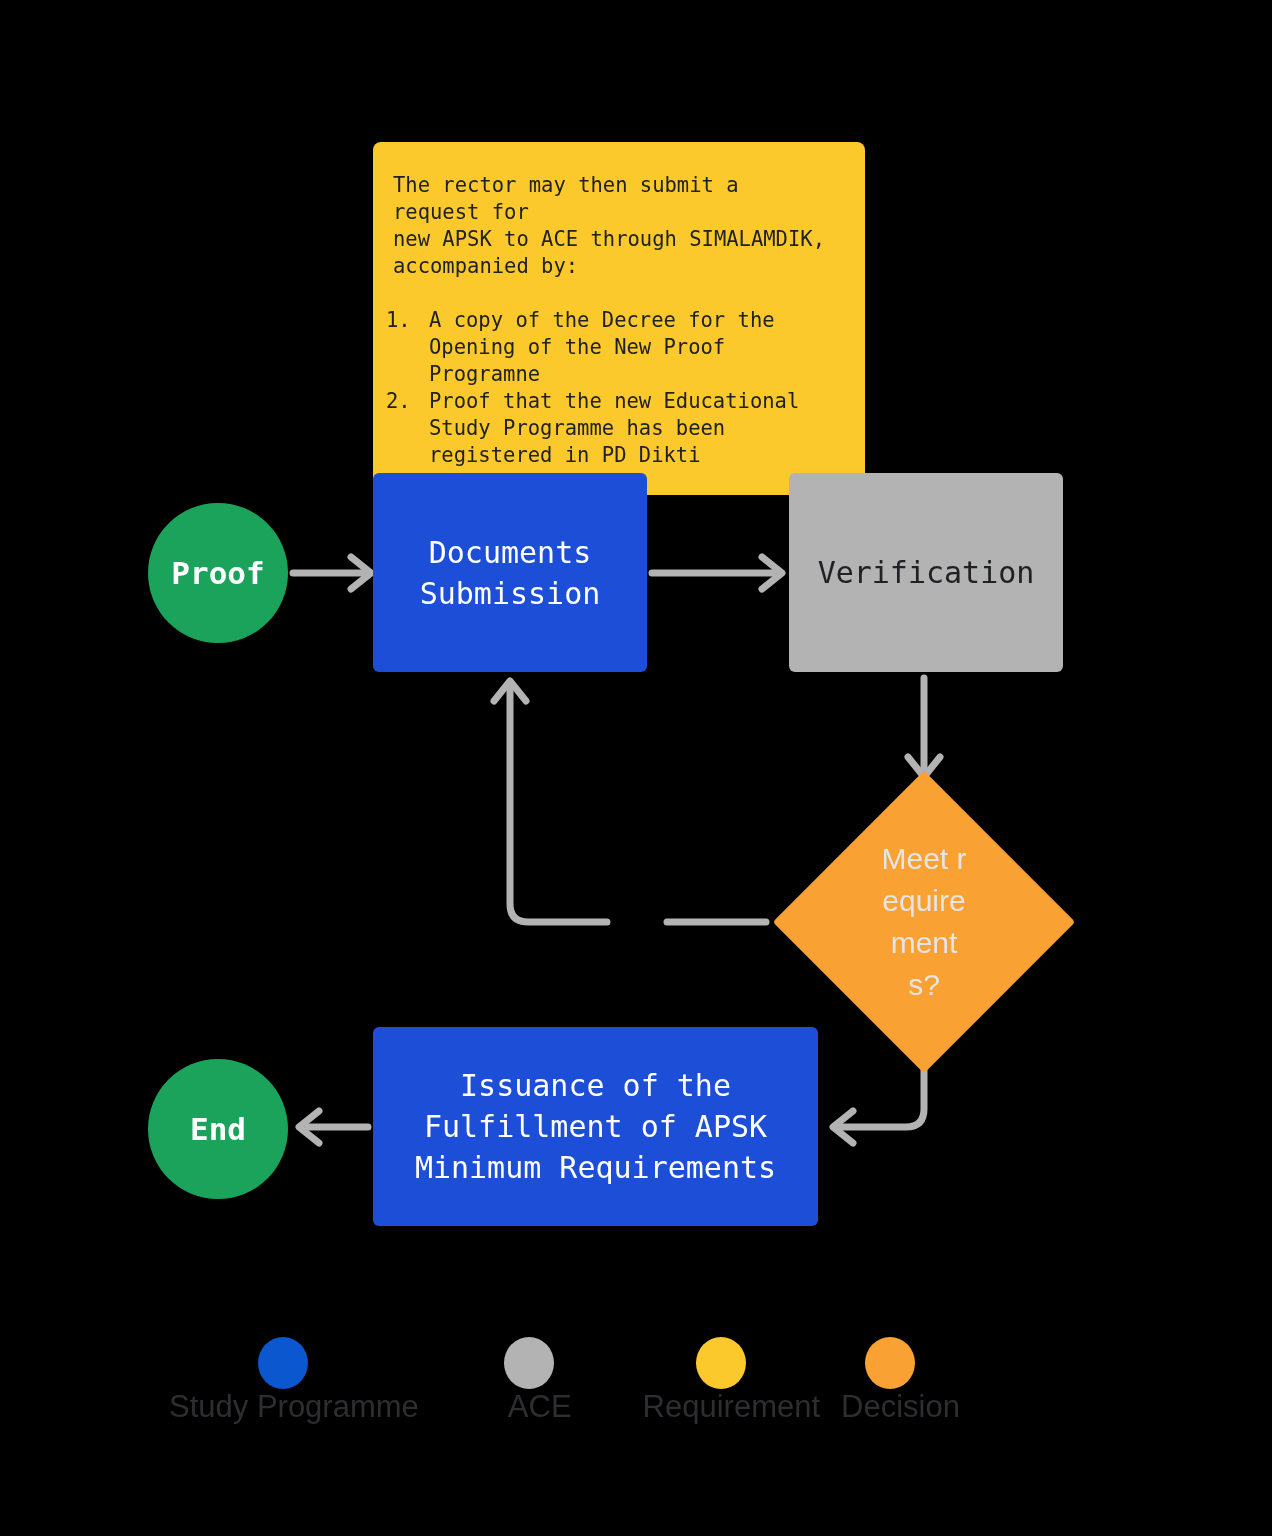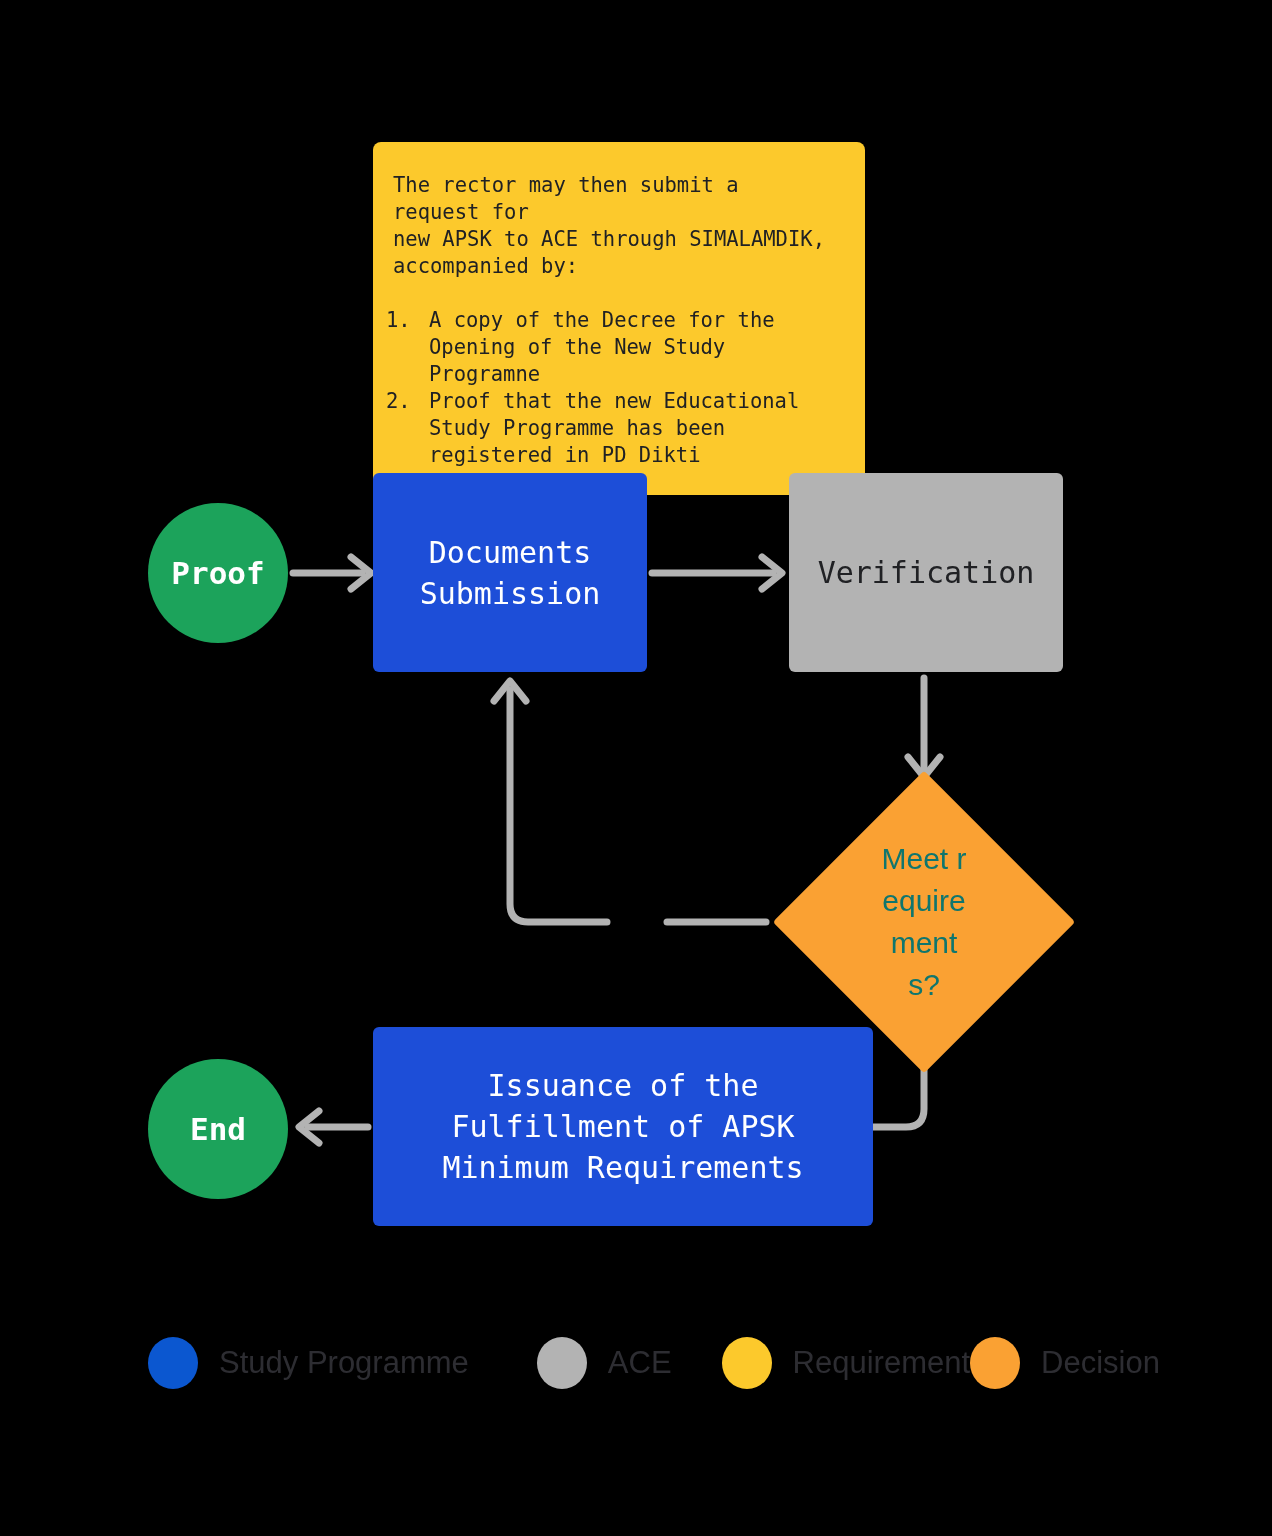--- a/index.html
+++ b/index.html
@@ -77,21 +77,21 @@
     border-radius: 4px;
   }
   .diamond-label {
     position: absolute;
     left: 0; top: 0;
     width: 100%; height: 100%;
     display: flex;
     align-items: center;
     justify-content: center;
     text-align: center;
-    color: #0f766e;
+    color: #e5e5e5;
     font-family: "Liberation Sans", sans-serif;
     font-size: 30px;
     line-height: 42px;
     word-break: break-all;
     padding: 0 62px;
     box-sizing: border-box;
   }
 
   
   #callout {
@@ -129,20 +129,21 @@
   #legend {
     position: absolute;
     left: 148px;
     top: 1337px;
     display: flex;
     align-items: center;
   }
   .legend-item {
     display: flex;
     align-items: center;
+    flex-direction: column;
   }
   .legend-dot {
     width: 50px;
     height: 52px;
     border-radius: 50%;
     flex: none;
   }
   .legend-label {
     margin-left: 21px;
     color: #2D2D32;
@@ -178,21 +179,21 @@
       <path d="M 368 1127 L 308 1127"></path>
       <path d="M 319 1111 L 299 1127 L 319 1143"></path>
     </g>
   </svg>
 
   <div id="callout" style="left:373px; top:142px; width:492px; padding:30px 28px 26px 20px;">
     <div id="callout-intro">The rector may then submit a request for
 new APSK to ACE through SIMALAMDIK,
 accompanied by:</div>
     <ol id="callout-list">
-      <li>A copy of the Decree for the Opening of the New Study Programne</li>
+      <li>A copy of the Decree for the Opening of the New Proof Programne</li>
       <li>Proof that the new Educational Study Programme has been registered in PD Dikti</li>
     </ol>
     <div id="callout-tail" style="left:117px; bottom:-22px;"></div>
   </div>
 
   <div class="node term-circle" style="left:148px; top:503px; width:140px; height:140px;">
     <span>Proof</span>
   </div>
 
   <div class="node proc-box" style="left:373px; top:473px; width:274px; height:199px; white-space:pre-line;">
@@ -202,21 +203,21 @@
 
   <div class="node ace-box" style="left:789px; top:473px; width:274px; height:199px;">
     <span>Verification</span>
   </div>
 
   <div class="diamond-wrap" style="left:817px; top:815px; width:214px; height:214px;">
     <div class="diamond-shape"></div>
     <div class="diamond-label">Meet requirements?</div>
   </div>
 
-  <div class="node proc-box" style="left:373px; top:1027px; width:500px; height:199px; white-space:pre-line;">
+  <div class="node proc-box" style="left:373px; top:1027px; width:445px; height:199px; white-space:pre-line;">
     <span>Issuance of the
 Fulfillment of APSK
 Minimum Requirements</span>
   </div>
 
   <div class="node term-circle" style="left:148px; top:1059px; width:140px; height:140px;">
     <span>End</span>
   </div>
 
   <div id="legend">

